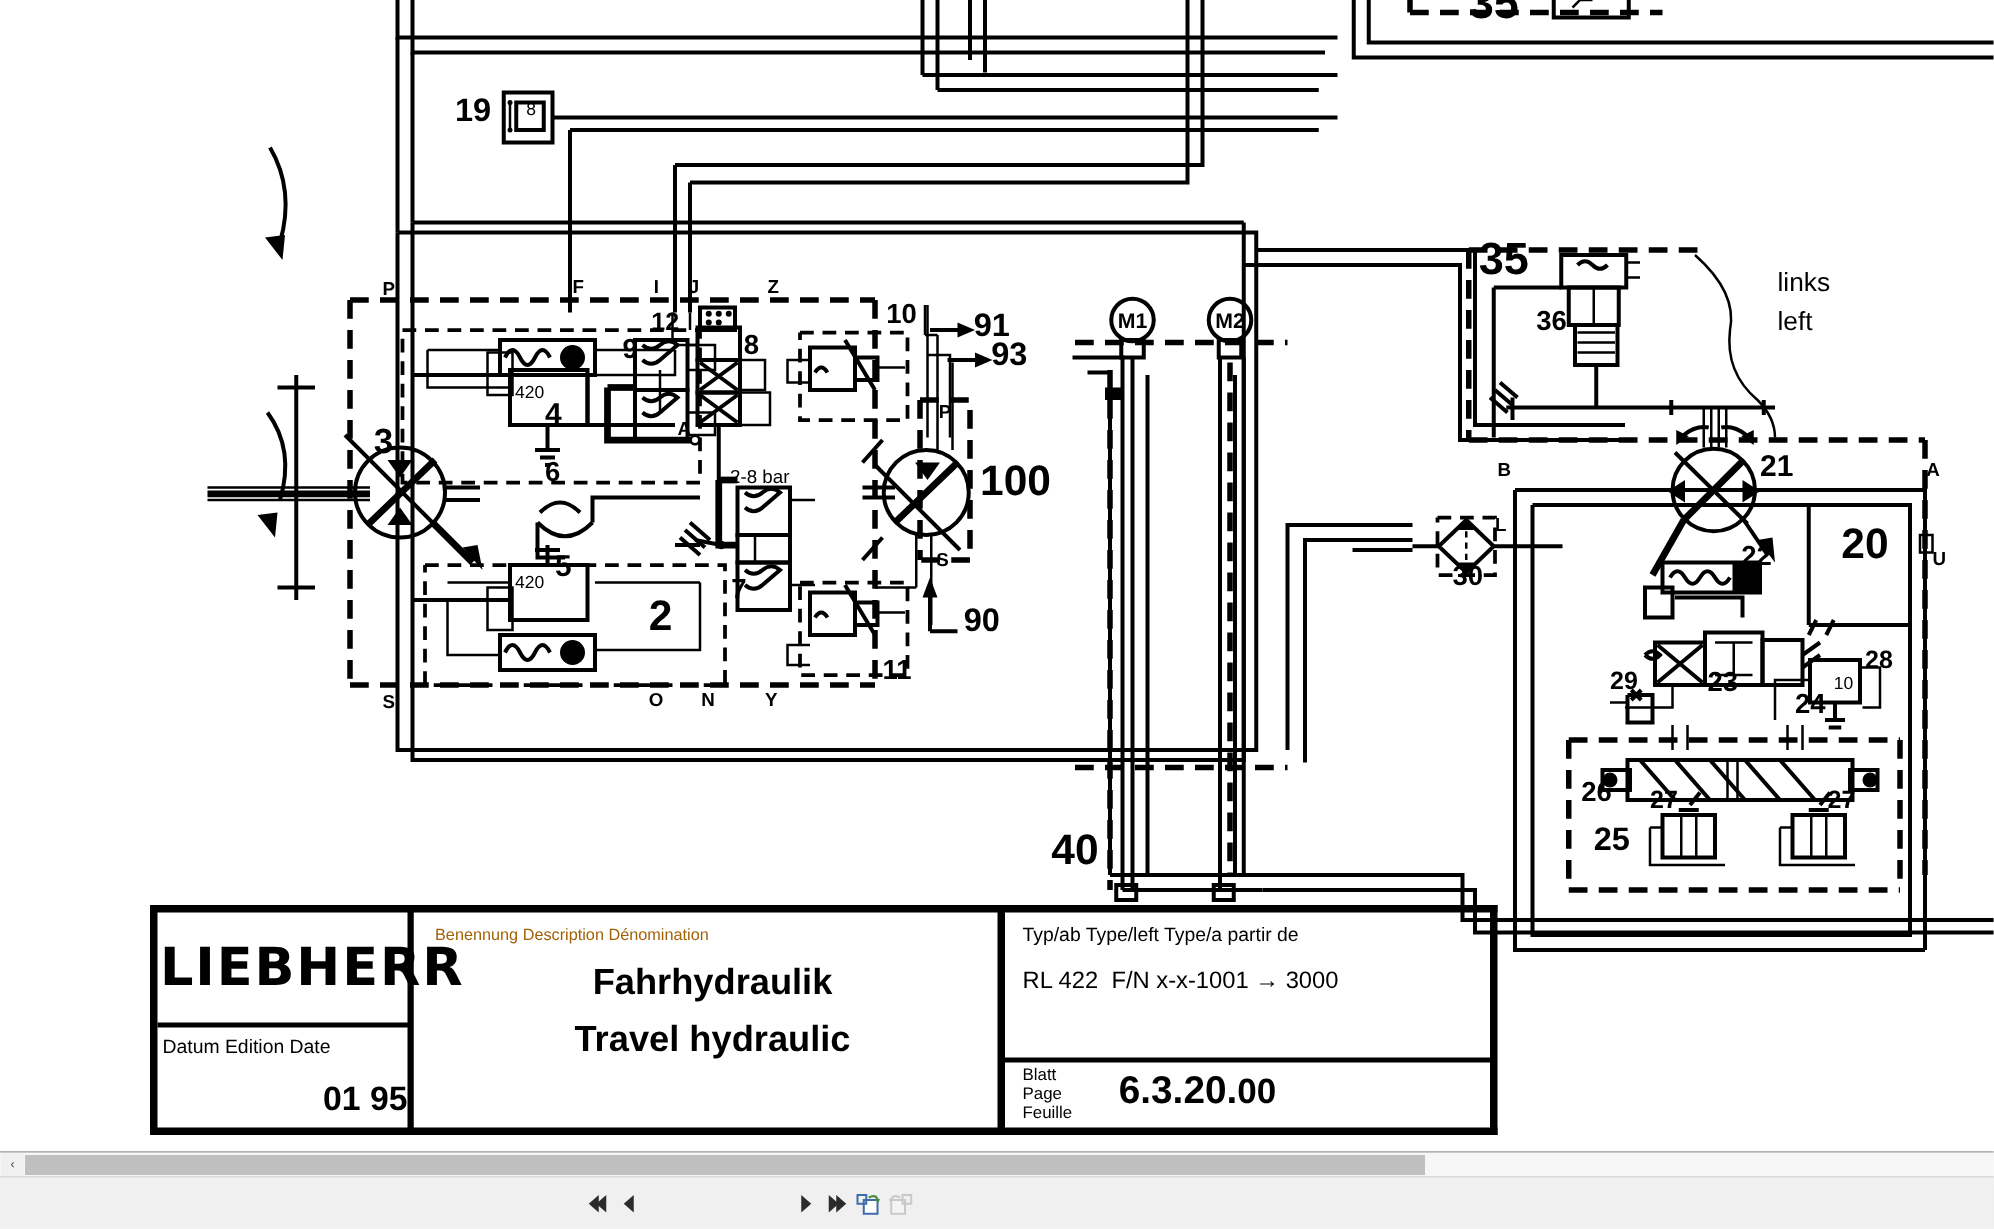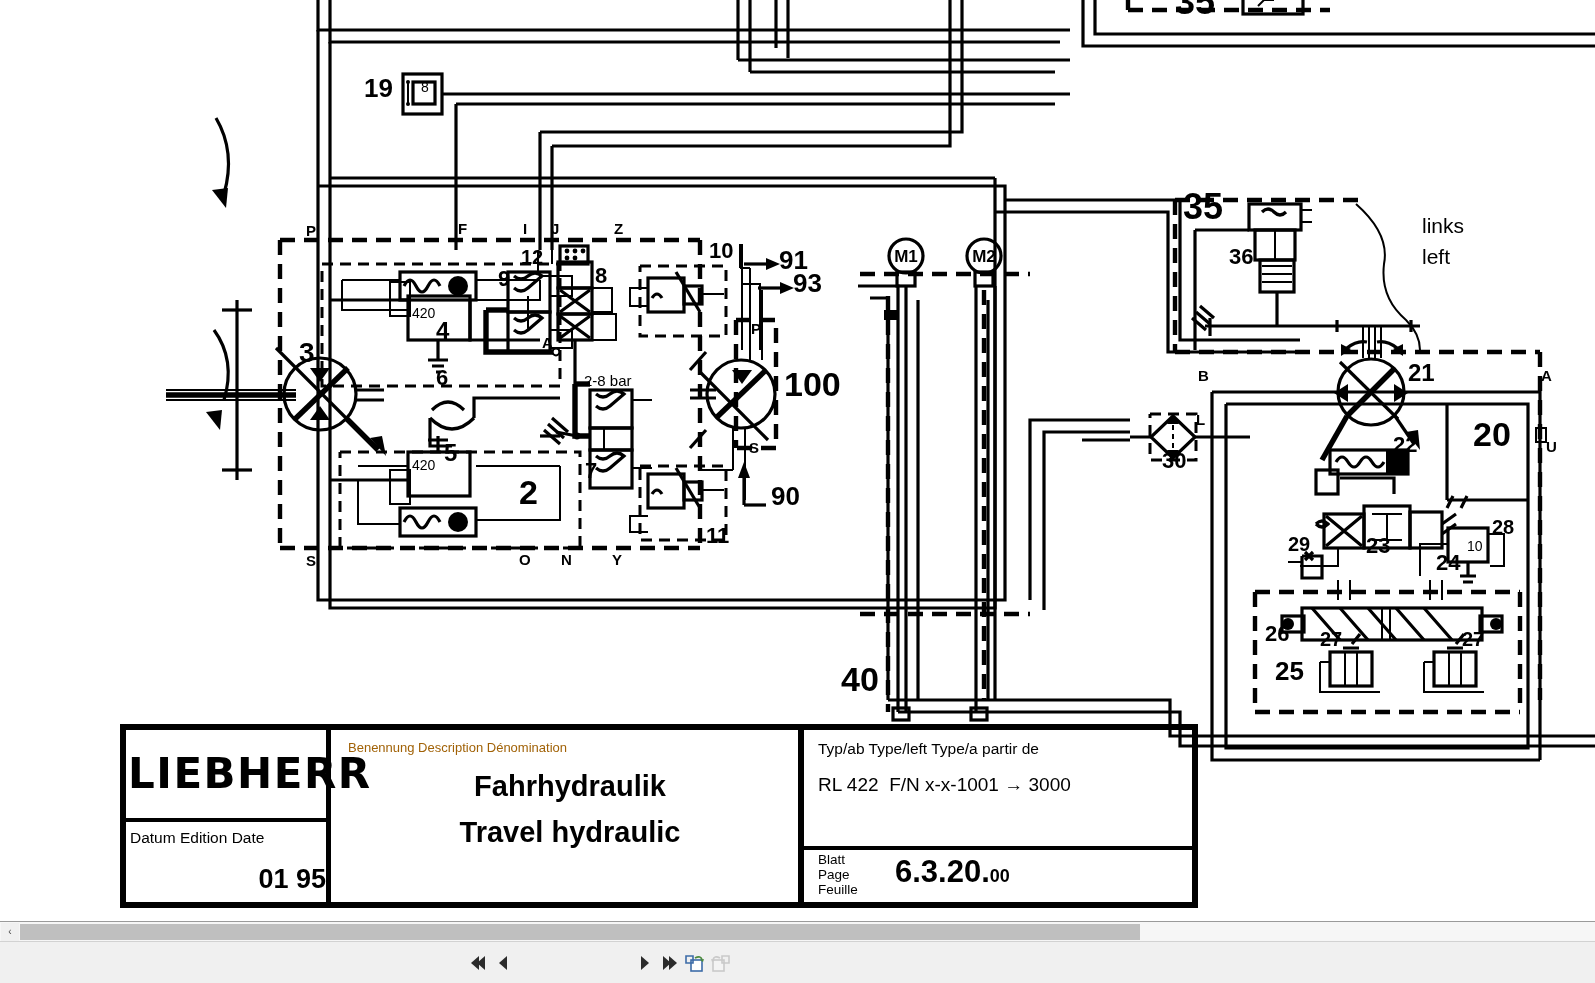--- a/index.html
+++ b/index.html
@@ -59,21 +59,21 @@
                 font-weight:bold;color:#000;}
   #tb-de{top:46px;font-size:29px;}
   #tb-en{top:92px;font-size:29px;}
   #tb-fr{top:138px;font-size:29px;left:200px;width:500px;}
 
   #tb-typ-hdr{position:absolute;left:698px;top:16px;font-size:15.5px;color:#000;}
   #tb-typ-val{position:absolute;left:698px;top:50px;font-size:19px;color:#000;}
   #tb-typ-val b{font-weight:normal;}
   #tb-blatt{position:absolute;left:698px;top:128px;font-size:13.5px;line-height:15px;color:#000;}
   #tb-page-no{position:absolute;left:775px;top:130px;font-size:31px;font-weight:bold;color:#000;}
-  #tb-page-no .sfx{font-size:18px;}
+  #tb-page-no .sfx{font-size:28px;}
 </style>
 </head>
 <body>
 
 <div id="viewer">
 
   <div id="page-canvas">
 
     <svg class="dwg" width="1595" height="918" viewBox="0 0 1595 918">
 

